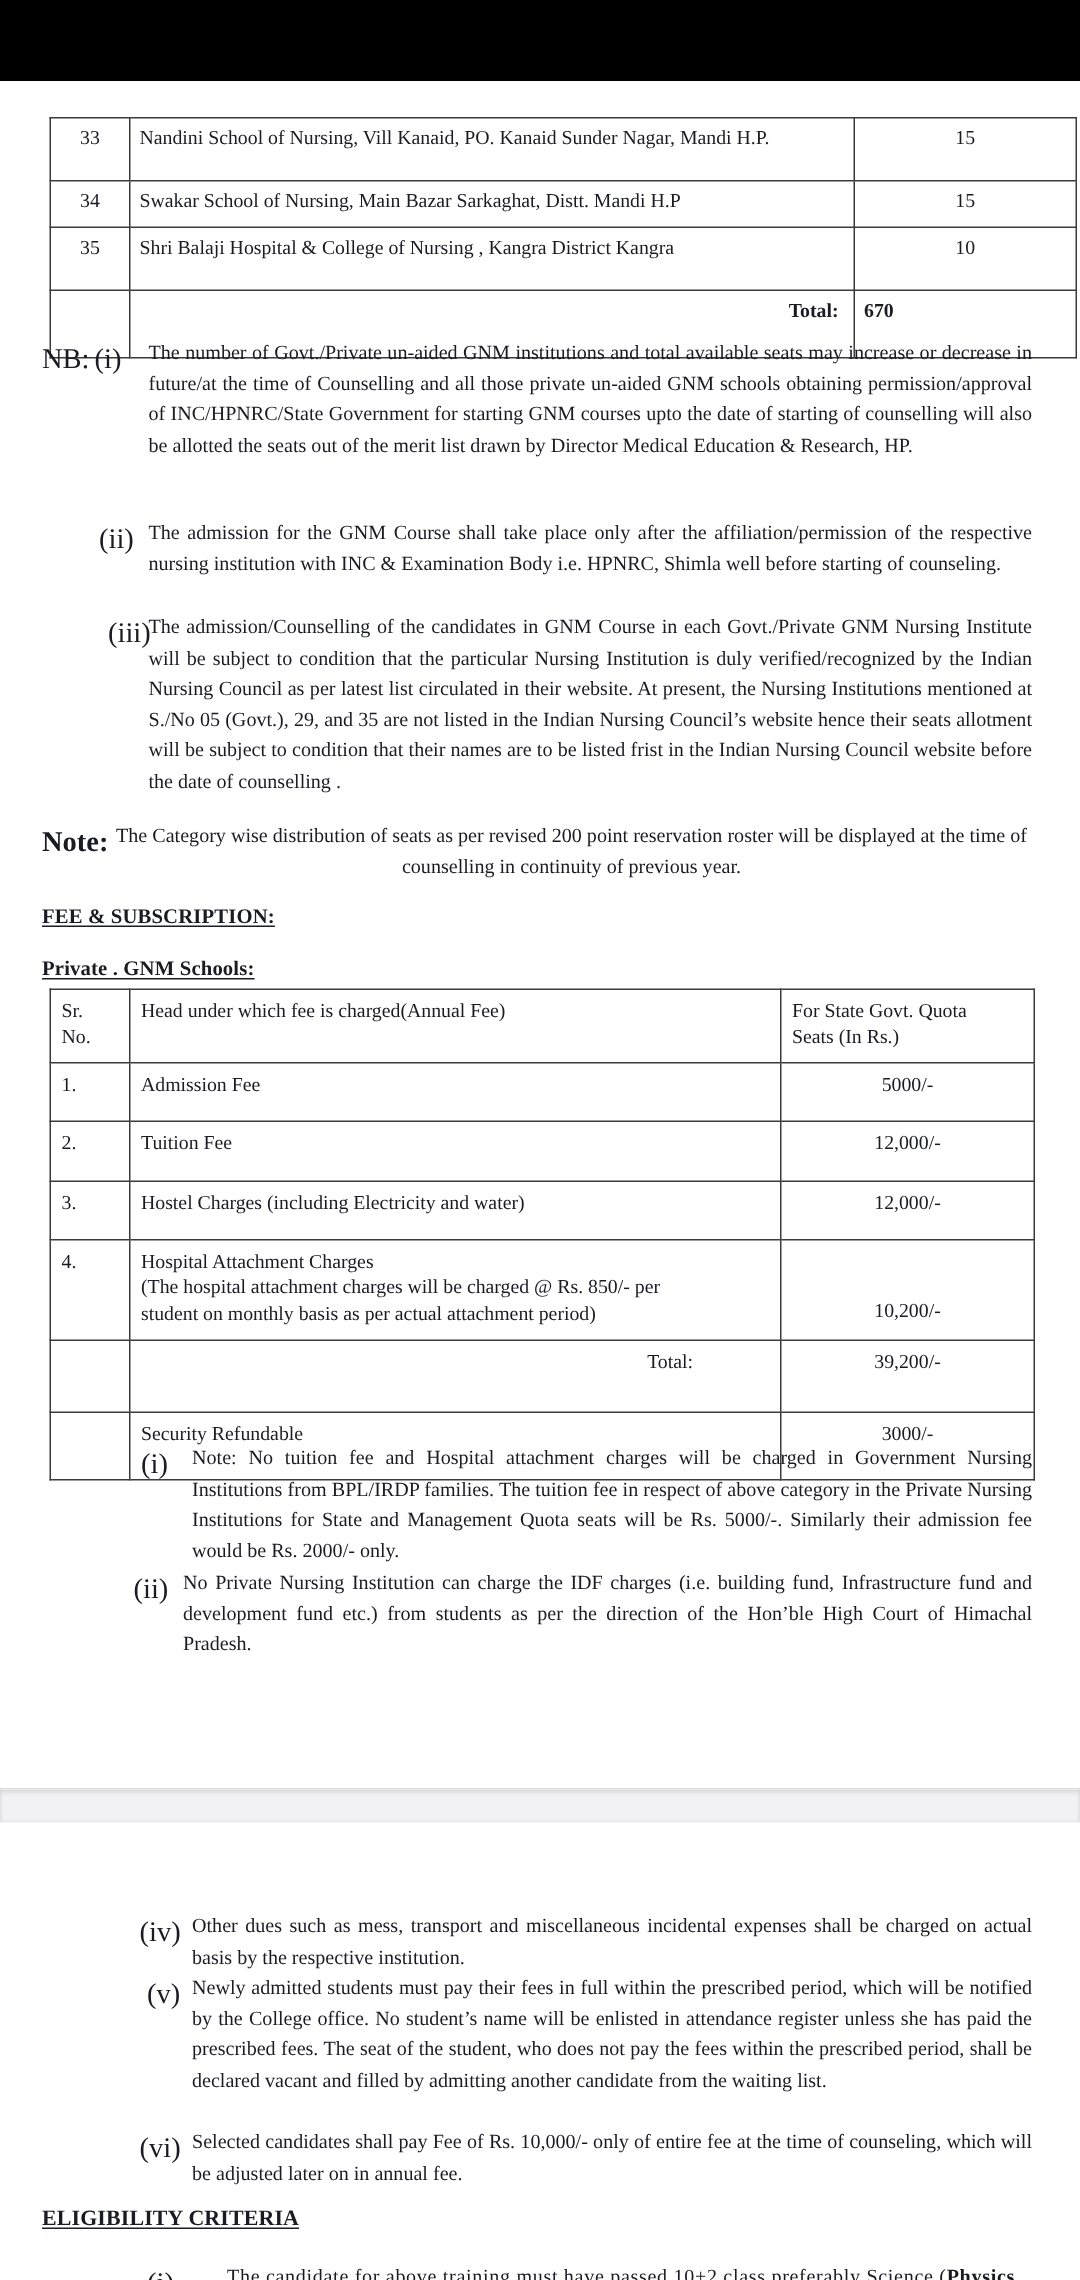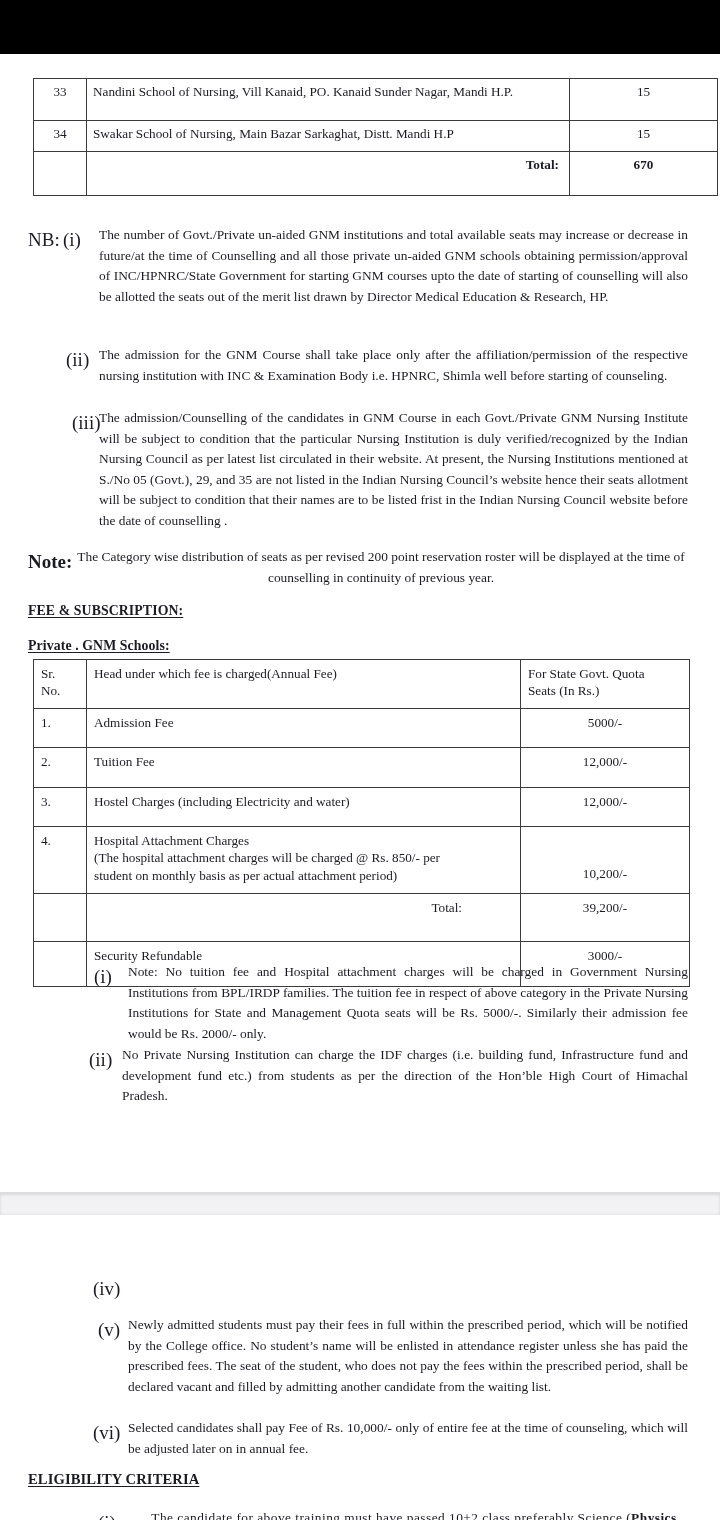--- a/index.html
+++ b/index.html
@@ -65,21 +65,21 @@
   #inst-table {
     position: absolute;
     left: 33px;
     top: 24px;
     width: 655px;
   }
   #inst-table td.c-sr { width: 48px; text-align: center; padding-left: 2px; padding-right: 2px; }
   #inst-table td.c-name { width: 470px; text-align: left; }
   #inst-table td.c-seats { width: 135px; text-align: center; }
   #inst-table td.total-label { text-align: right; font-weight: bold; padding-right: 10px; }
-  #inst-table td.total-val { text-align: center; font-weight: bold; }
+  #inst-table td.total-val { text-align: left; font-weight: bold; }
   #inst-table tr.r-tall td { padding-bottom: 20px; }
   #inst-table tr.r-total td { padding-bottom: 22px; }
 
   
   #fee-table {
     position: absolute;
     left: 33px;
     top: 605px;
     width: 647px;
   }
@@ -139,20 +139,25 @@
       <tbody>
         <tr class="r-tall">
           <td class="c-sr">33</td>
           <td class="c-name">Nandini School of Nursing, Vill Kanaid, PO. Kanaid Sunder Nagar, Mandi H.P.</td>
           <td class="c-seats">15</td>
         </tr>
         <tr>
           <td class="c-sr">34</td>
           <td class="c-name">Swakar School of Nursing, Main Bazar Sarkaghat, Distt. Mandi H.P</td>
           <td class="c-seats">15</td>
+        </tr>
+        <tr class="r-tall">
+          <td class="c-sr">35</td>
+          <td class="c-name">Shri Balaji Hospital &amp; College of Nursing  , Kangra District Kangra</td>
+          <td class="c-seats">10</td>
         </tr>
         <tr class="r-total">
           <td class="c-sr"></td>
           <td class="c-name total-label">Total:</td>
           <td class="c-seats total-val">670</td>
         </tr>
       </tbody>
     </table>
 
     <div class="lbl" style="left:28px; top:171px;">NB:</div>
@@ -227,20 +232,21 @@
     <div class="lbl" style="left:89px; top:991px;">(ii)</div>
     <div class="para" style="left:122px; top:991px; width:566px;">No Private Nursing Institution can charge the IDF charges (i.e. building fund, Infrastructure fund and development fund etc.) from students as per the direction of the Hon’ble High Court of Himachal Pradesh.</div>
 
   </div>
 
   <div class="page-gap"></div>
 
   <div class="sheet-two" style="height:305px;">
 
     <div class="lbl" style="left:93px; top:59px;">(iv)</div>
+    <div class="para" style="left:128px; top:59px; width:560px;">Other dues such as mess, transport and miscellaneous incidental expenses shall be charged on actual basis by the respective institution.</div>
 
     <div class="lbl" style="left:98px; top:100px;">(v)</div>
     <div class="para" style="left:128px; top:100px; width:560px;">Newly admitted students must pay their fees in full within the prescribed period, which will be notified by the College office. No student’s name will be enlisted in attendance register unless she has paid the prescribed fees. The seat of the student, who does not pay the fees within the prescribed period, shall be declared vacant and filled by admitting another candidate from the waiting list.</div>
 
     <div class="lbl" style="left:93px; top:203px;text-align:center;">(vi)</div>
     <div class="para" style="left:128px; top:203px; width:560px;">Selected candidates shall pay Fee of Rs. 10,000/- only of entire fee at the time of counseling, which will be adjusted later on in annual fee.</div>
 
     <div class="heading big" style="left:28px; top:256px;">ELIGIBILITY CRITERIA</div>
   </div>
 

